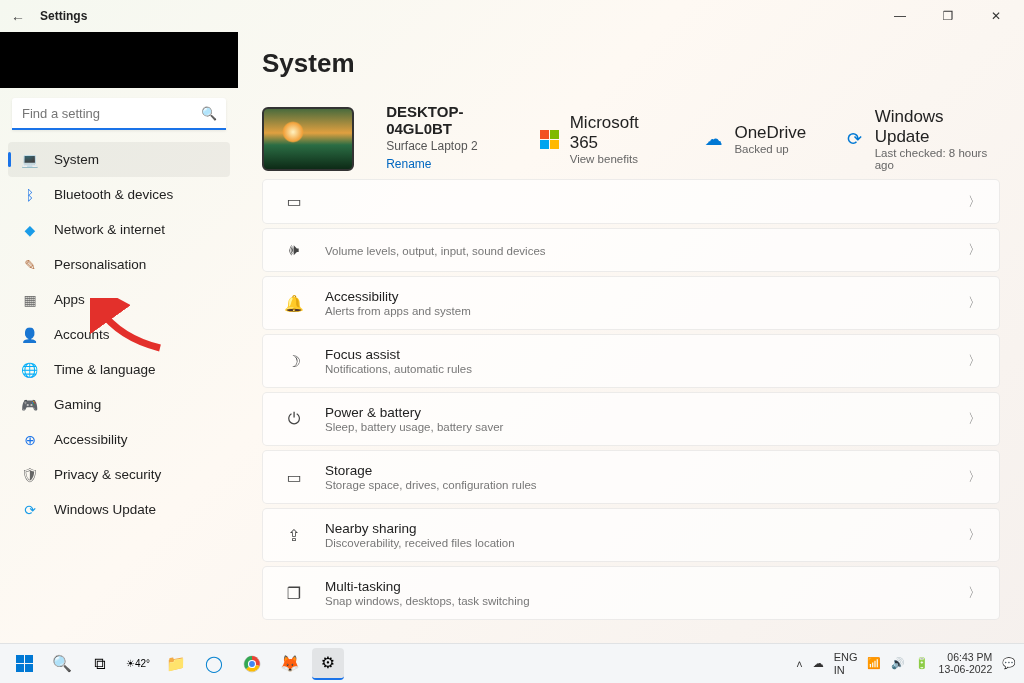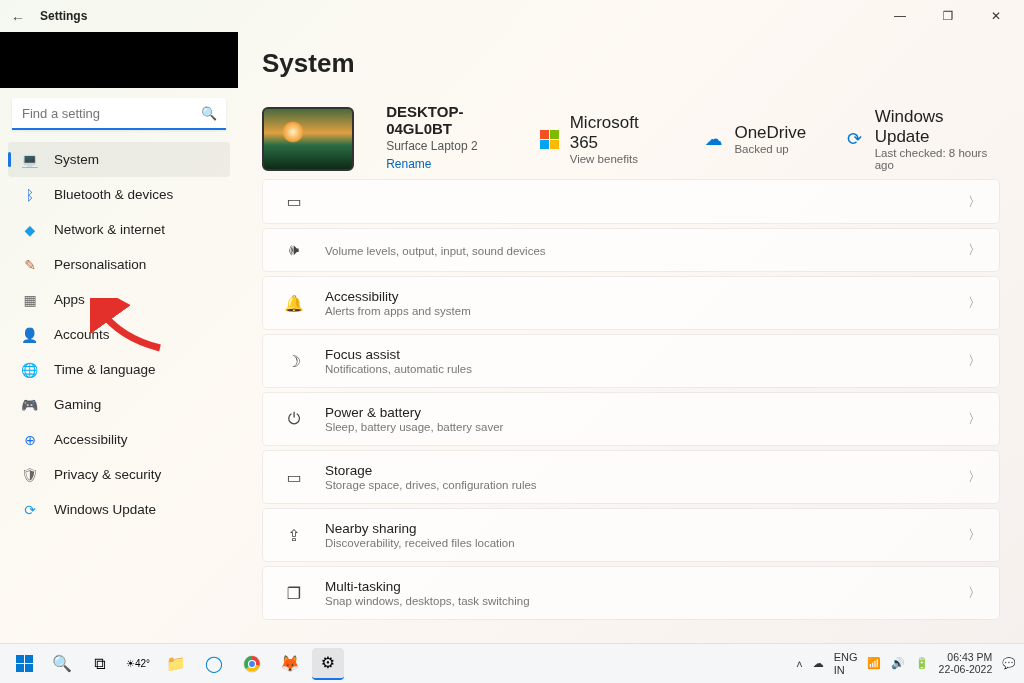--- a/index.html
+++ b/index.html
@@ -293,17 +293,17 @@
     <span>☁</span>
     <div style="text-align:left;line-height:1.1;">
       <div>ENG</div>
         <div>IN</div>
     </div>
     <span>📶</span>
     <span>🔊</span>
     <span>🔋</span>
     <div class="tb-time">
       <div>06:43 PM</div>
-        <div>22-06-2022</div>
+        <div>13-06-2022</div>
     </div>
     <span>💬</span>
   </div>
 </div>
 
 </body></html>

